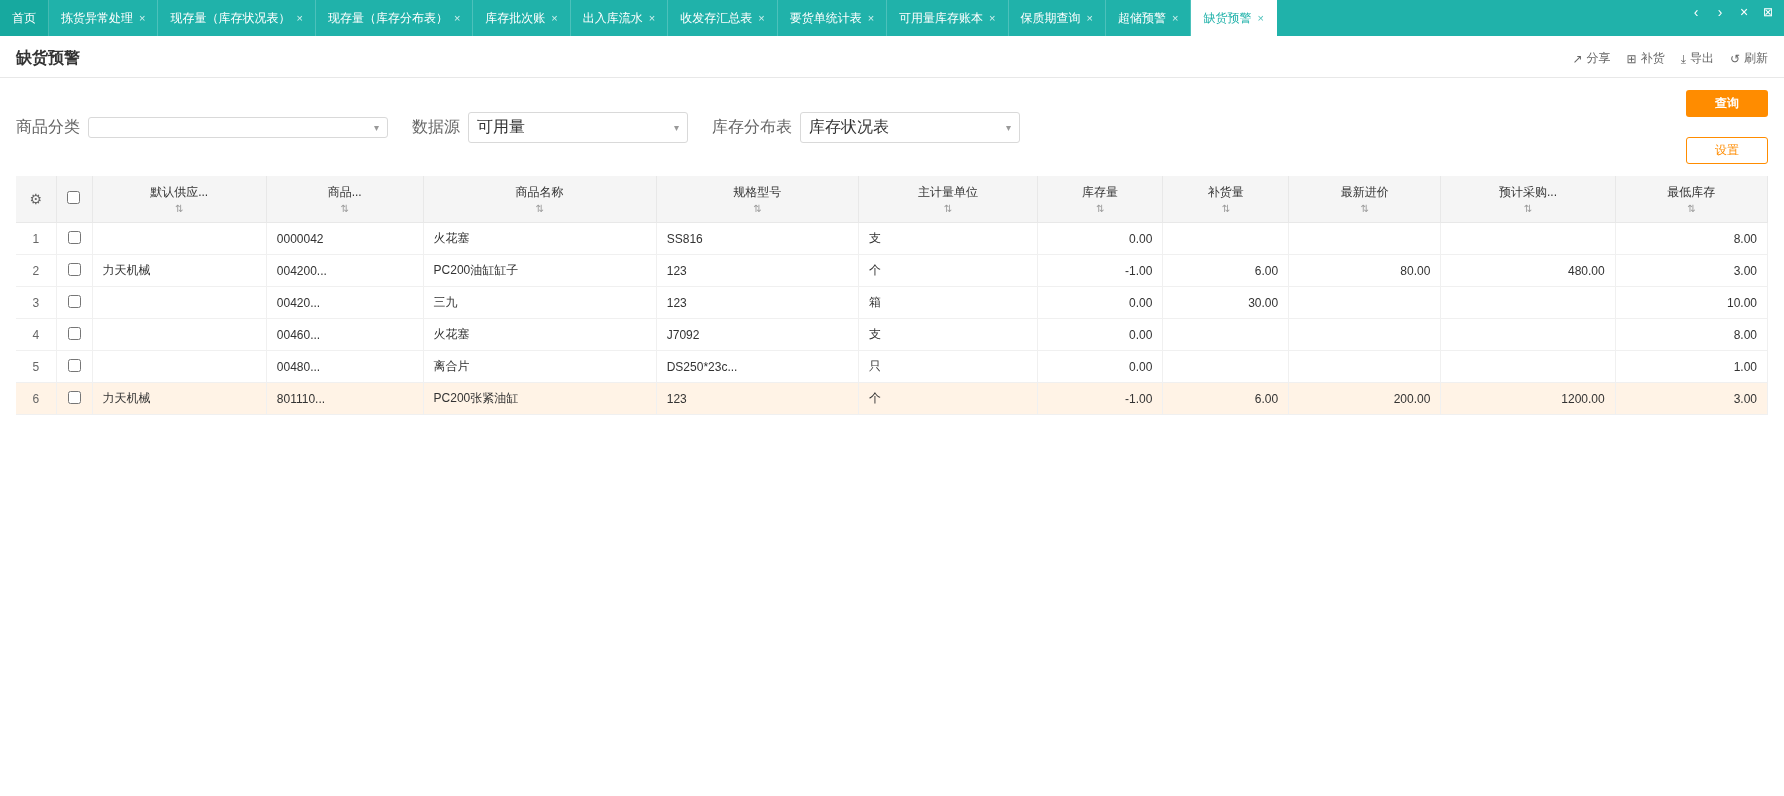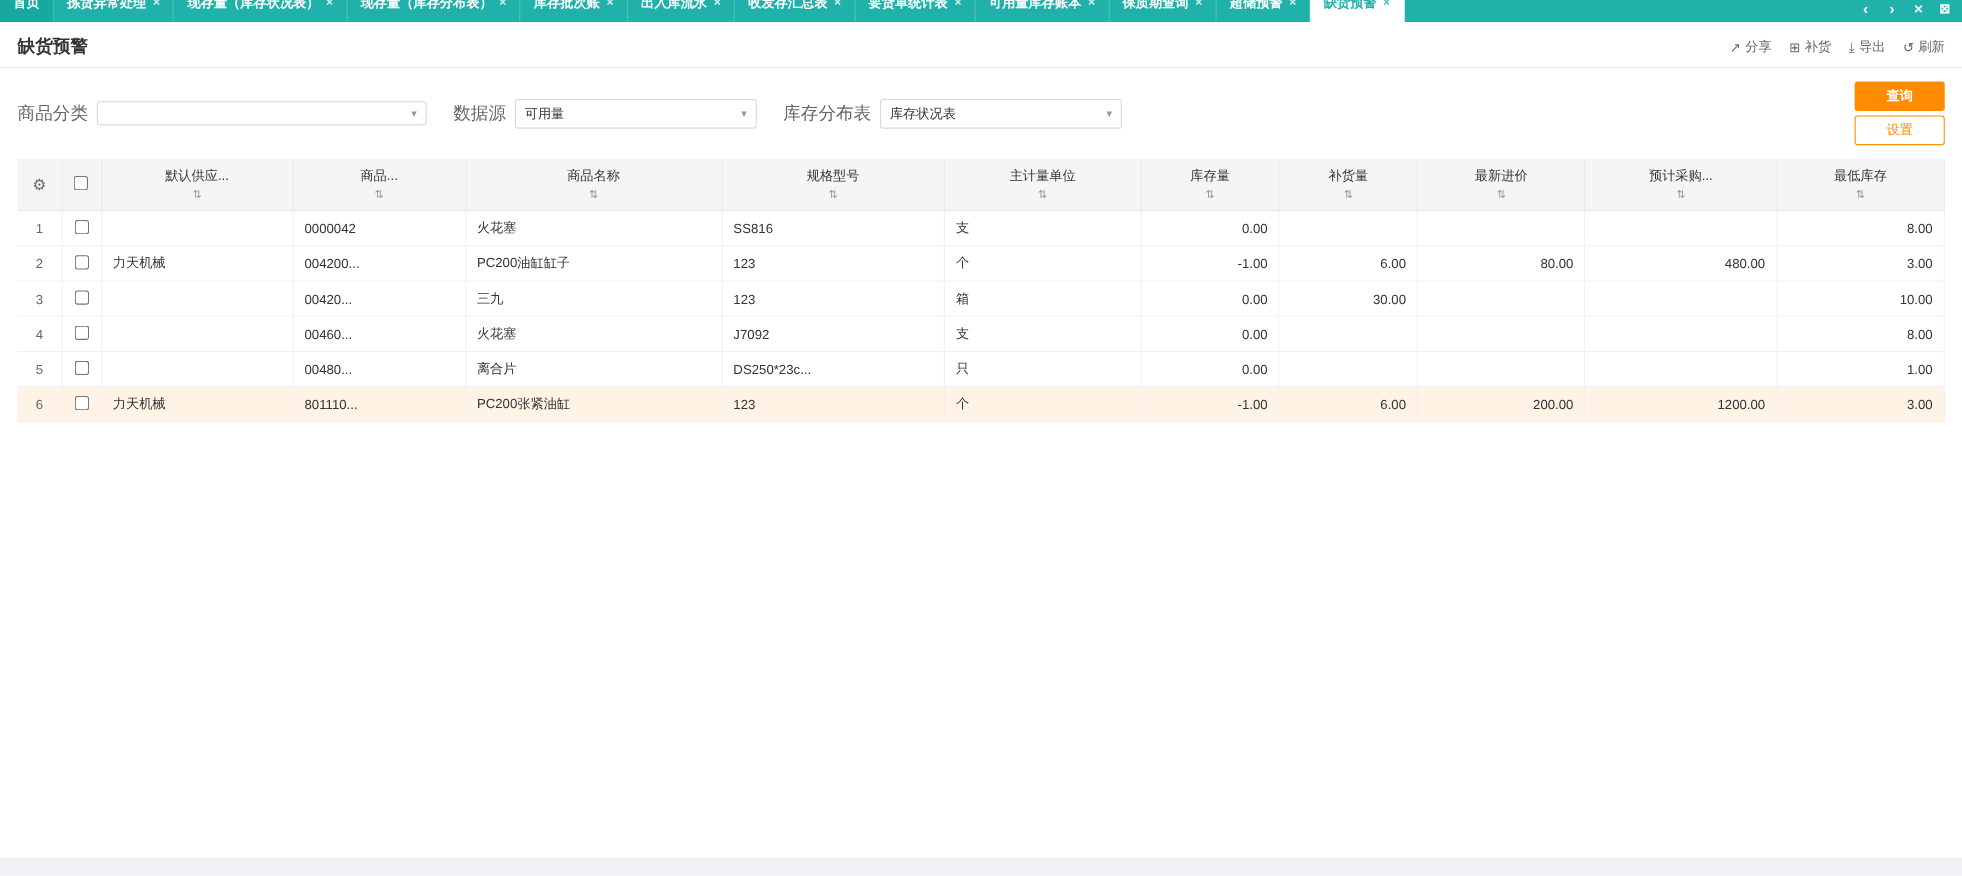--- a/index.html
+++ b/index.html
@@ -1,26 +1,25 @@
 <!DOCTYPE html>
 <html><head>
   <meta charset="utf-8">
   <style>
     * { box-sizing: border-box; margin: 0; padding: 0; }
     body { font-family: 'Microsoft YaHei', Arial, sans-serif; font-size: 12px; background: #f0f2f5; color: #333; }
 
     
     .tab-bar {
       display: flex;
-      align-items: flex-end;
+      align-items: flex-start;
       background: #20b2aa;
-      height: 20px;
+      height: 36px;
       overflow: hidden;
       position: relative;
-      font-weight: bold;
     }
     .tab-item {
       display: flex;
       align-items: center;
       padding: 0 12px;
       height: 36px;
       color: #fff;
       font-size: 12px;
       cursor: pointer;
       white-space: nowrap;
@@ -113,21 +112,21 @@
       align-items: center;
       border: 1px solid #d9d9d9;
       border-radius: 3px;
       padding: 4px 8px;
       min-width: 200px;
       cursor: pointer;
       background: #fff;
       justify-content: space-between;
     }
     .filter-select .arrow { color: #999; font-size: 10px; margin-left: 8px; }
-    .filter-select-value { color: #333; font-size: 12px; }
+    .filter-select-value { color: #333; font-size: 16px; }
 
     .btn-query {
       background: #ff8c00;
       color: #fff;
       border: none;
       border-radius: 3px;
       padding: 5px 16px;
       cursor: pointer;
       font-size: 12px;
       font-weight: bold;
@@ -137,21 +136,21 @@
       color: #ff8c00;
       border: 1px solid #ff8c00;
       border-radius: 3px;
       padding: 4px 28px;
       cursor: pointer;
       font-size: 12px;
     }
     .action-buttons {
       display: flex;
       flex-direction: column;
-      gap: 4px;
+      gap: 20px;
       margin-left: auto;
     }
 
     
     .table-container {
       padding: 0 16px;
       overflow-x: auto;
     }
     table {
       width: 100%;

